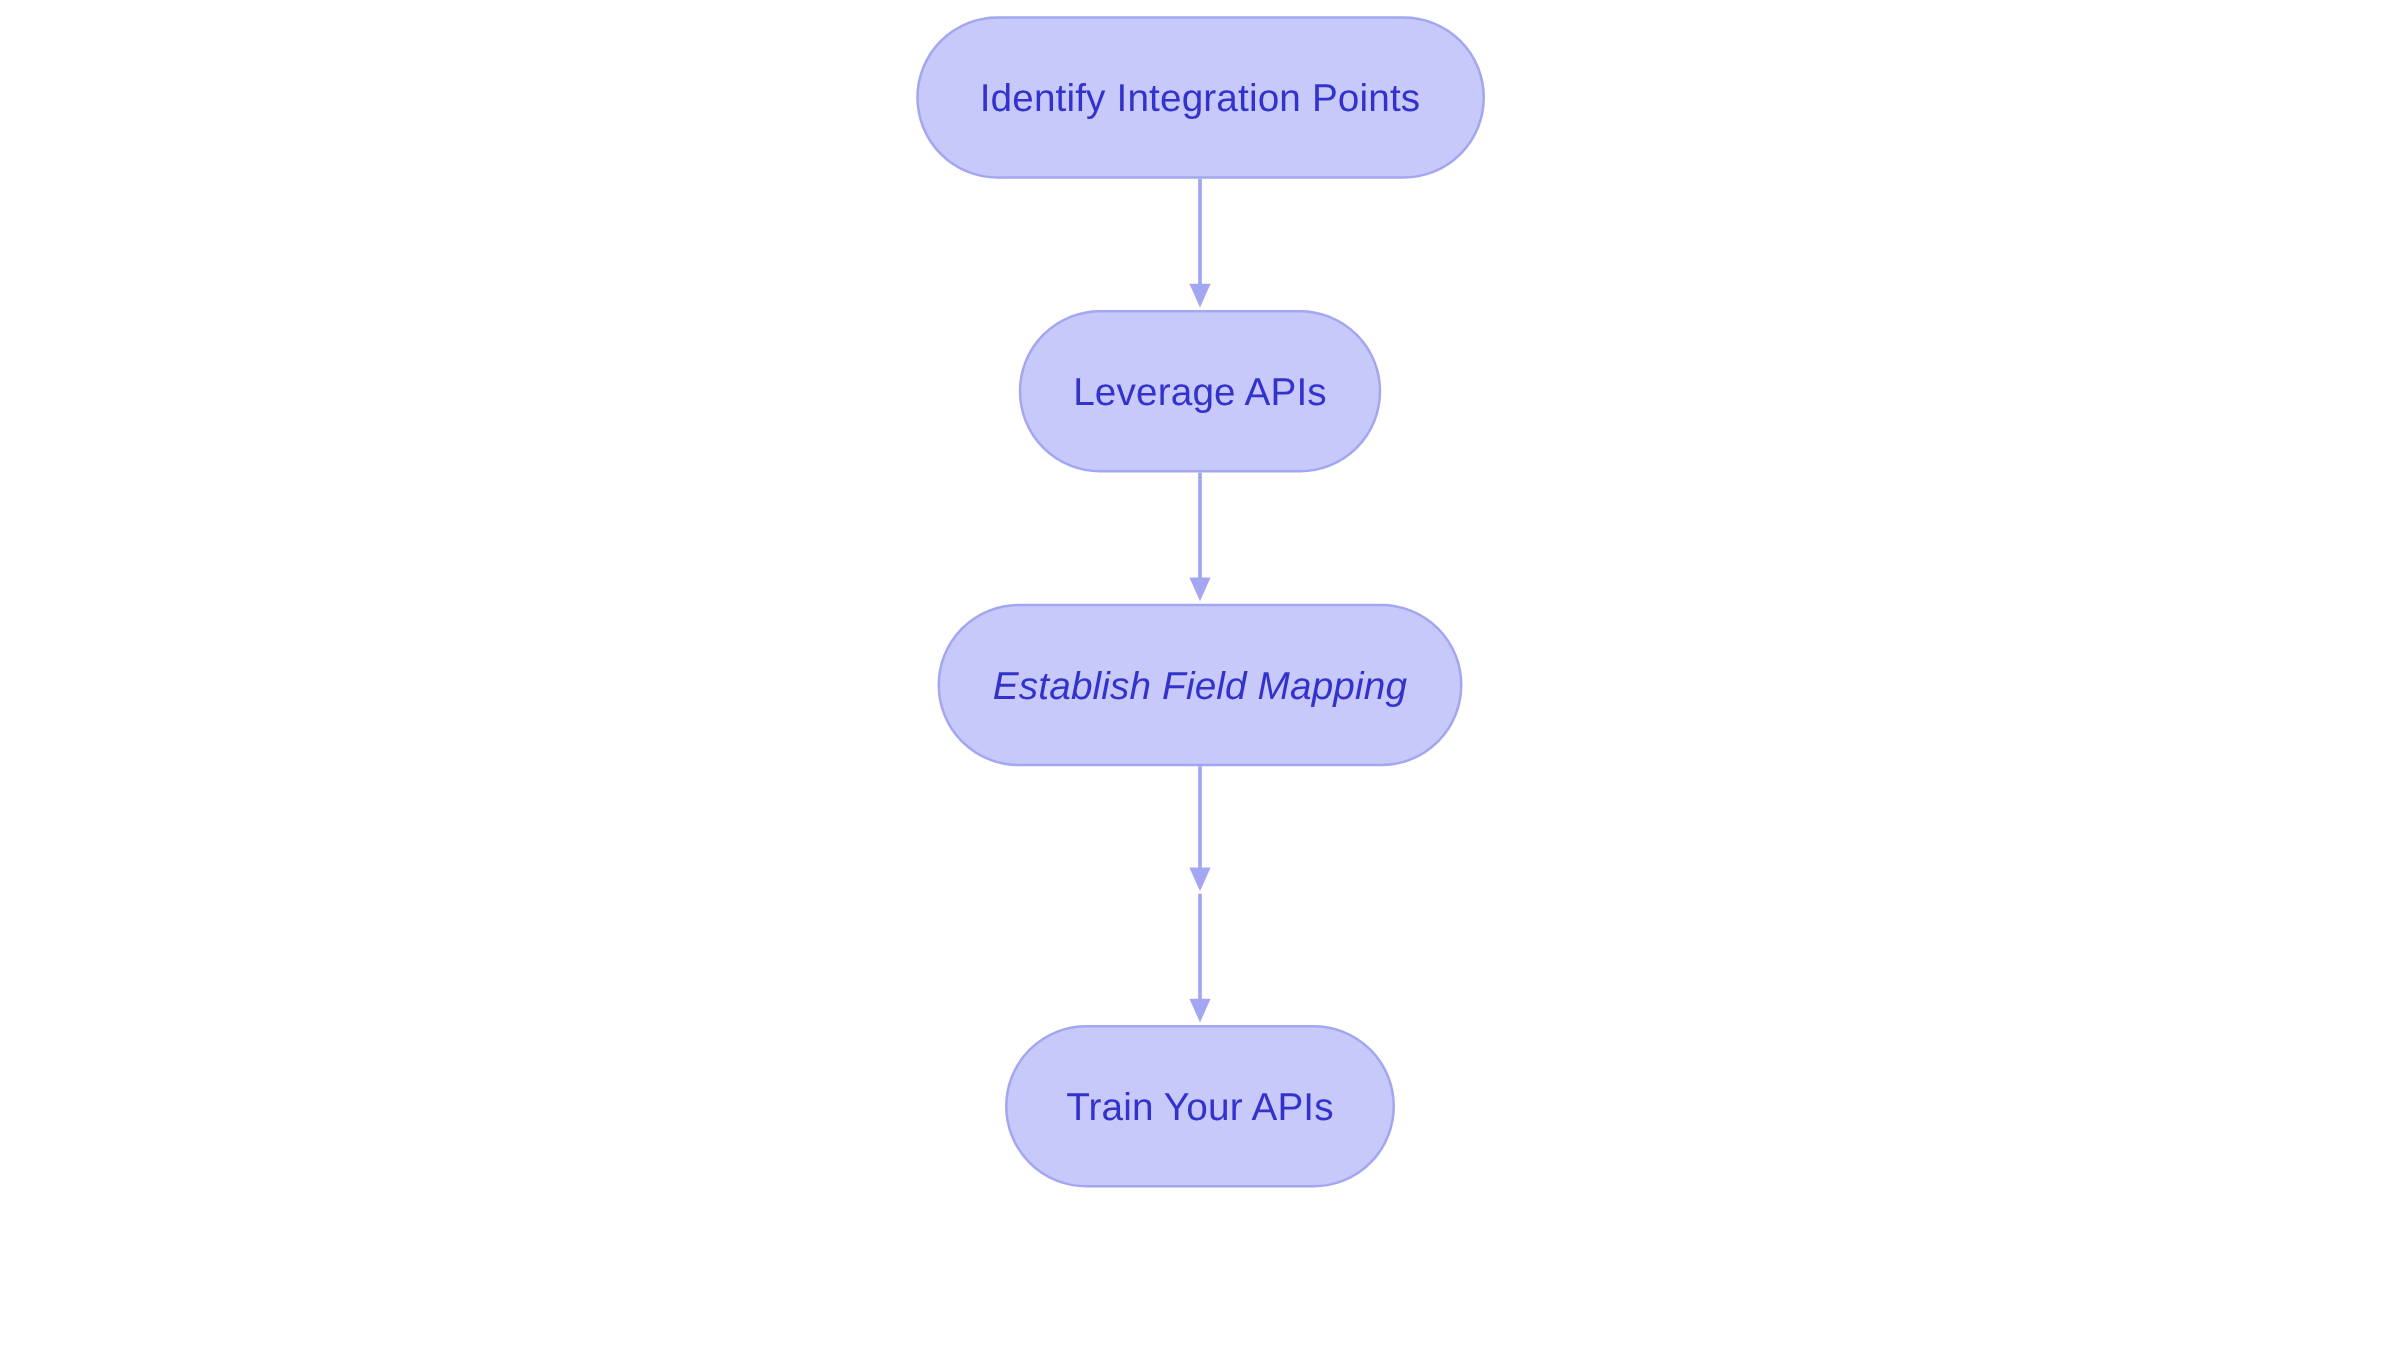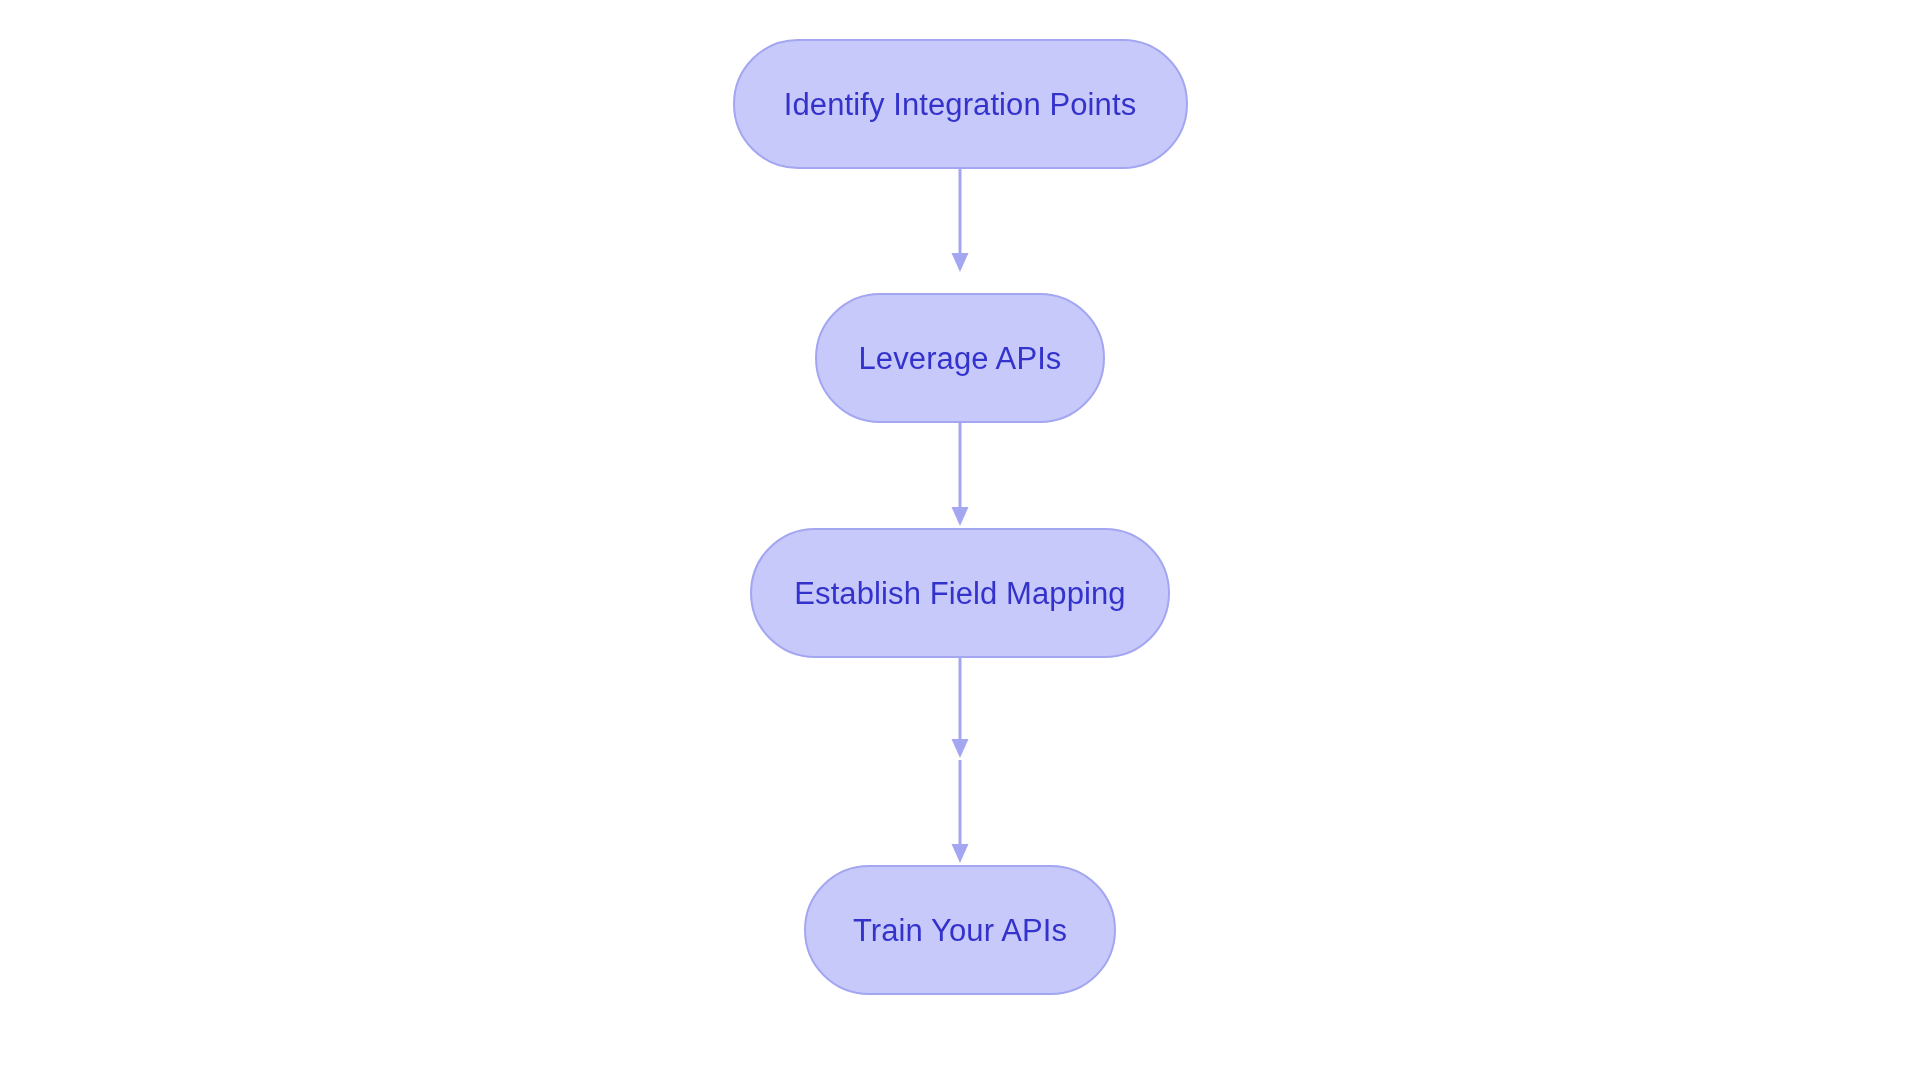--- a/index.html
+++ b/index.html
@@ -46,23 +46,23 @@
   }
   .node-label {
     color: #3333cc;
     font-size: 31px;
     font-weight: 400;
     line-height: 1;
     letter-spacing: 0.1px;
     white-space: nowrap;
     font-family: "Liberation Sans", sans-serif;
   }
-  .node-w1 { width: 455px; margin-top: 26px; }
-  .node-w2 { width: 290px; margin-top: 19px; }
-  .node-w3 { width: 420px; }
+  .node-w1 { width: 455px; }
+  .node-w2 { width: 290px; }
+  .node-w3 { width: 420px; font-style: italic; }
   .node-w4 { width: 372px; }
   .node-w5 { width: 312px; }
 
   .connector {
     position: relative;
     width: 22px;
     flex: 0 0 auto;
     display: block;
   }
   .connector svg {

